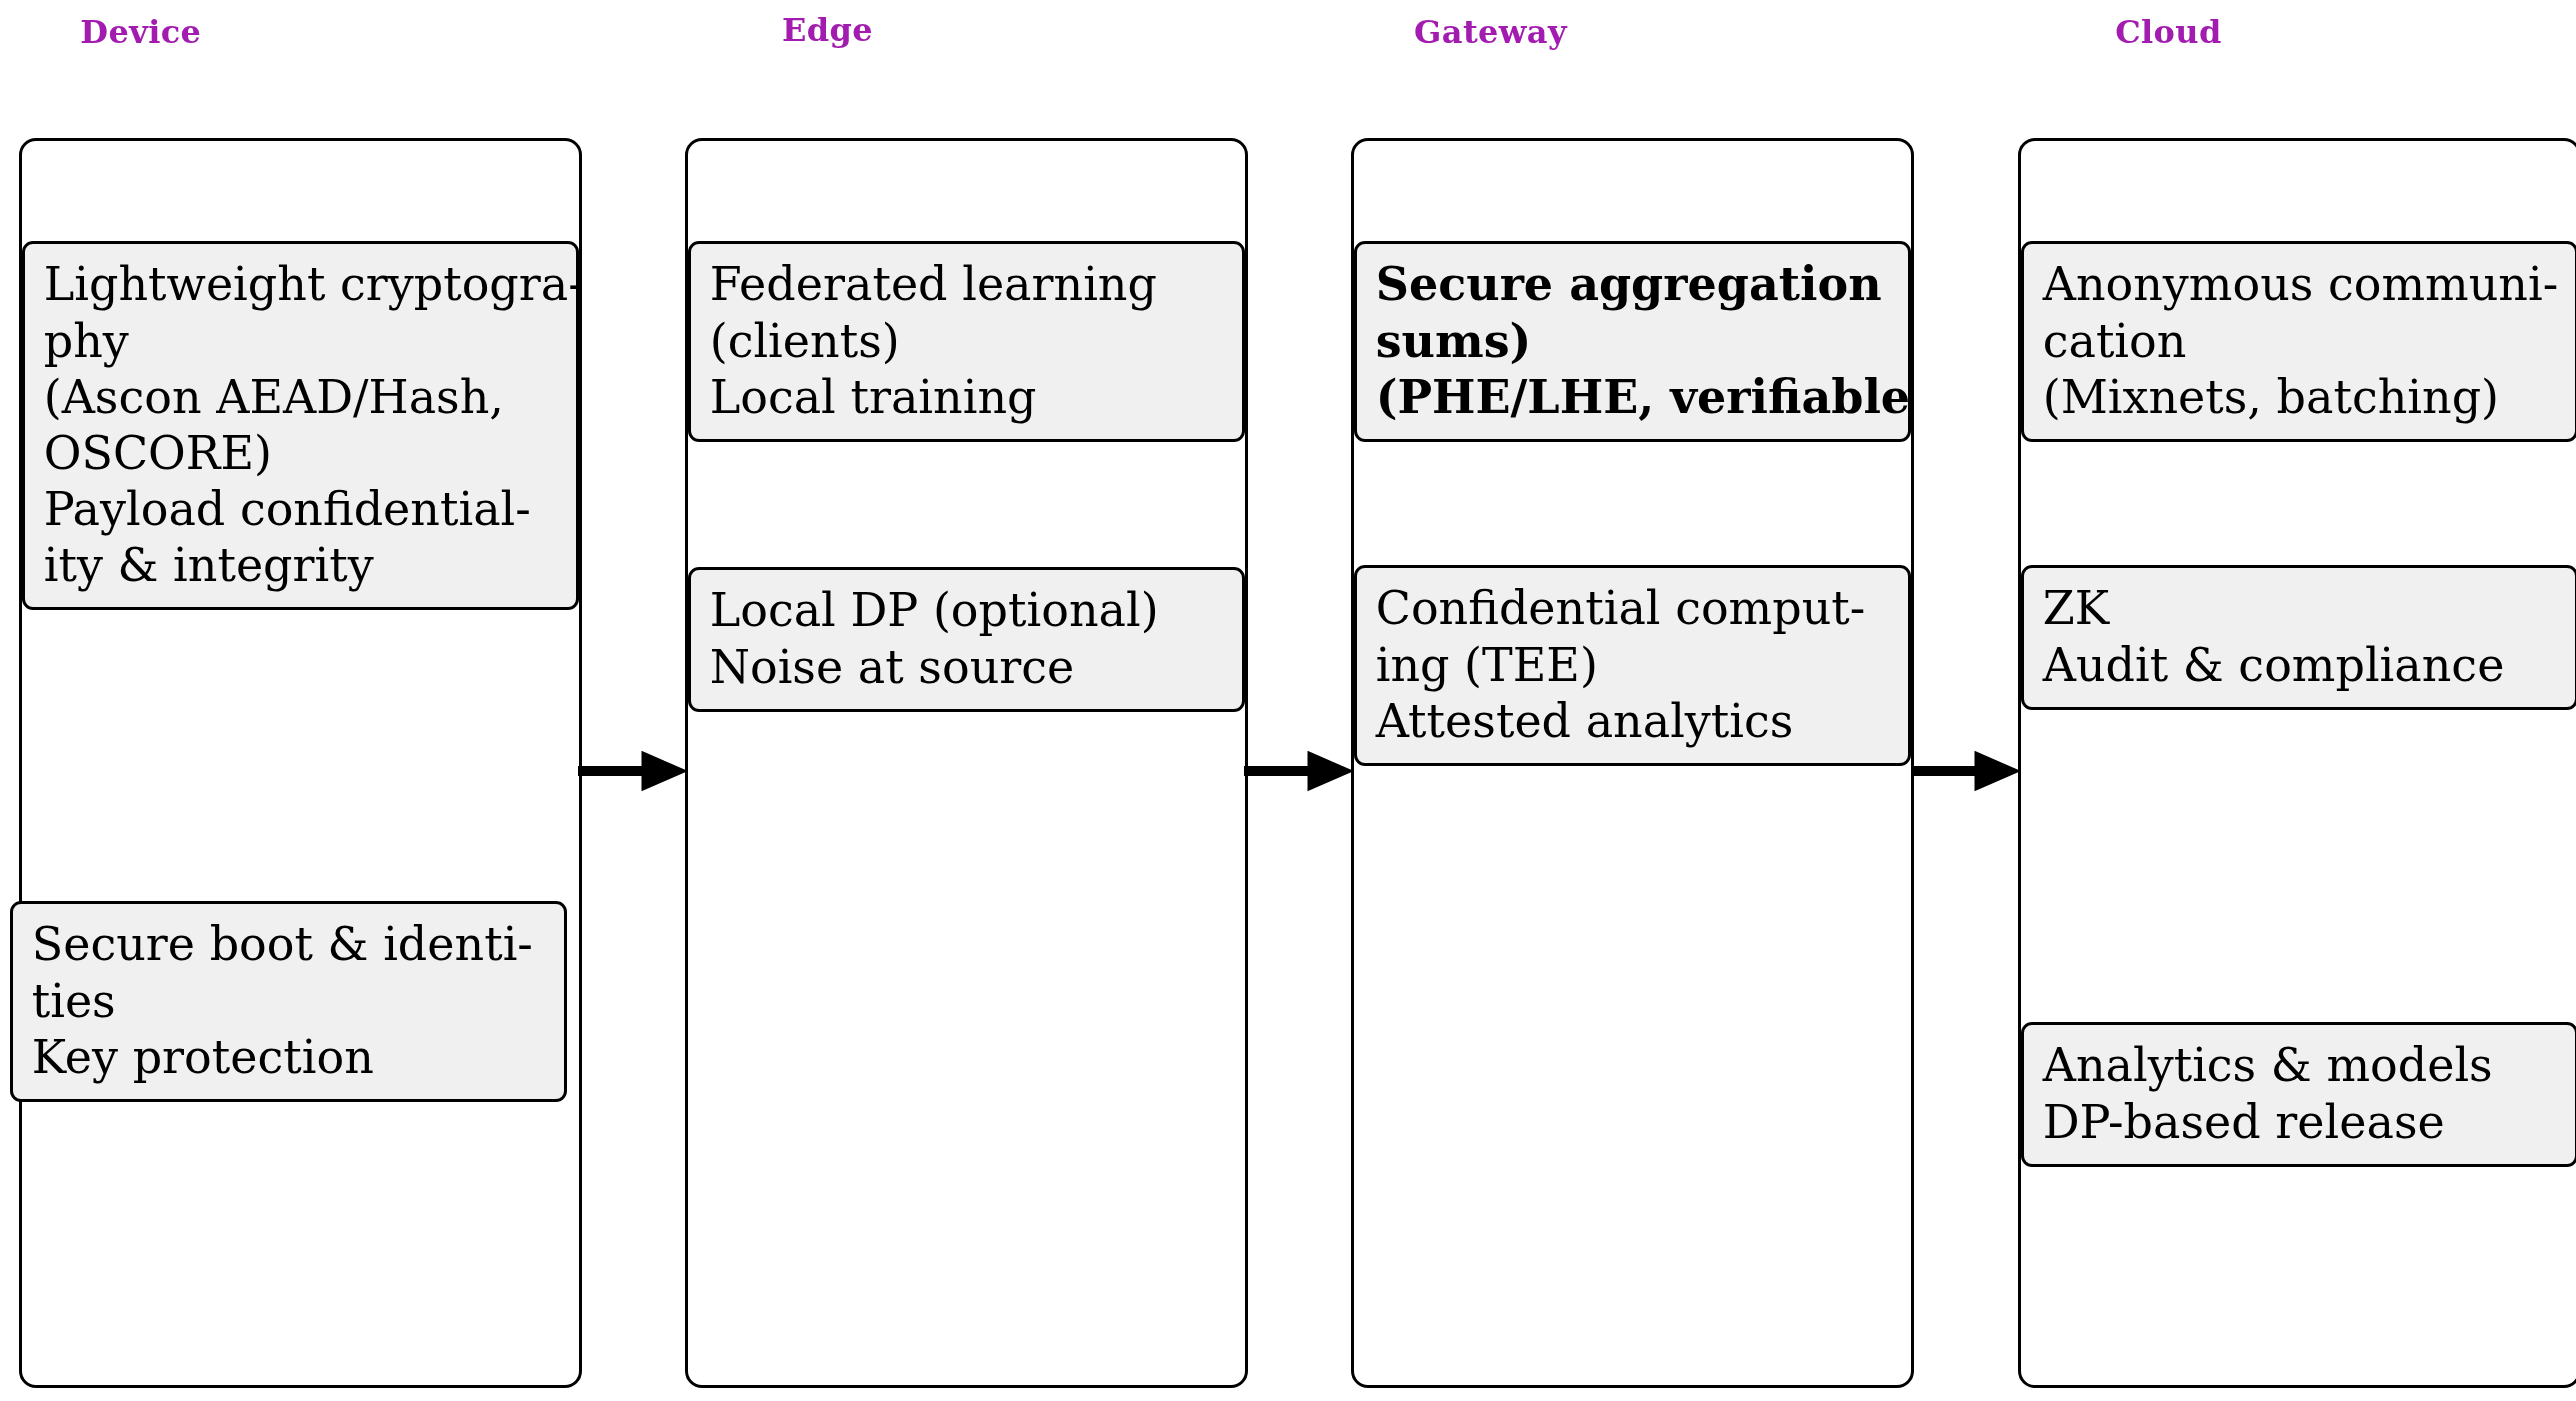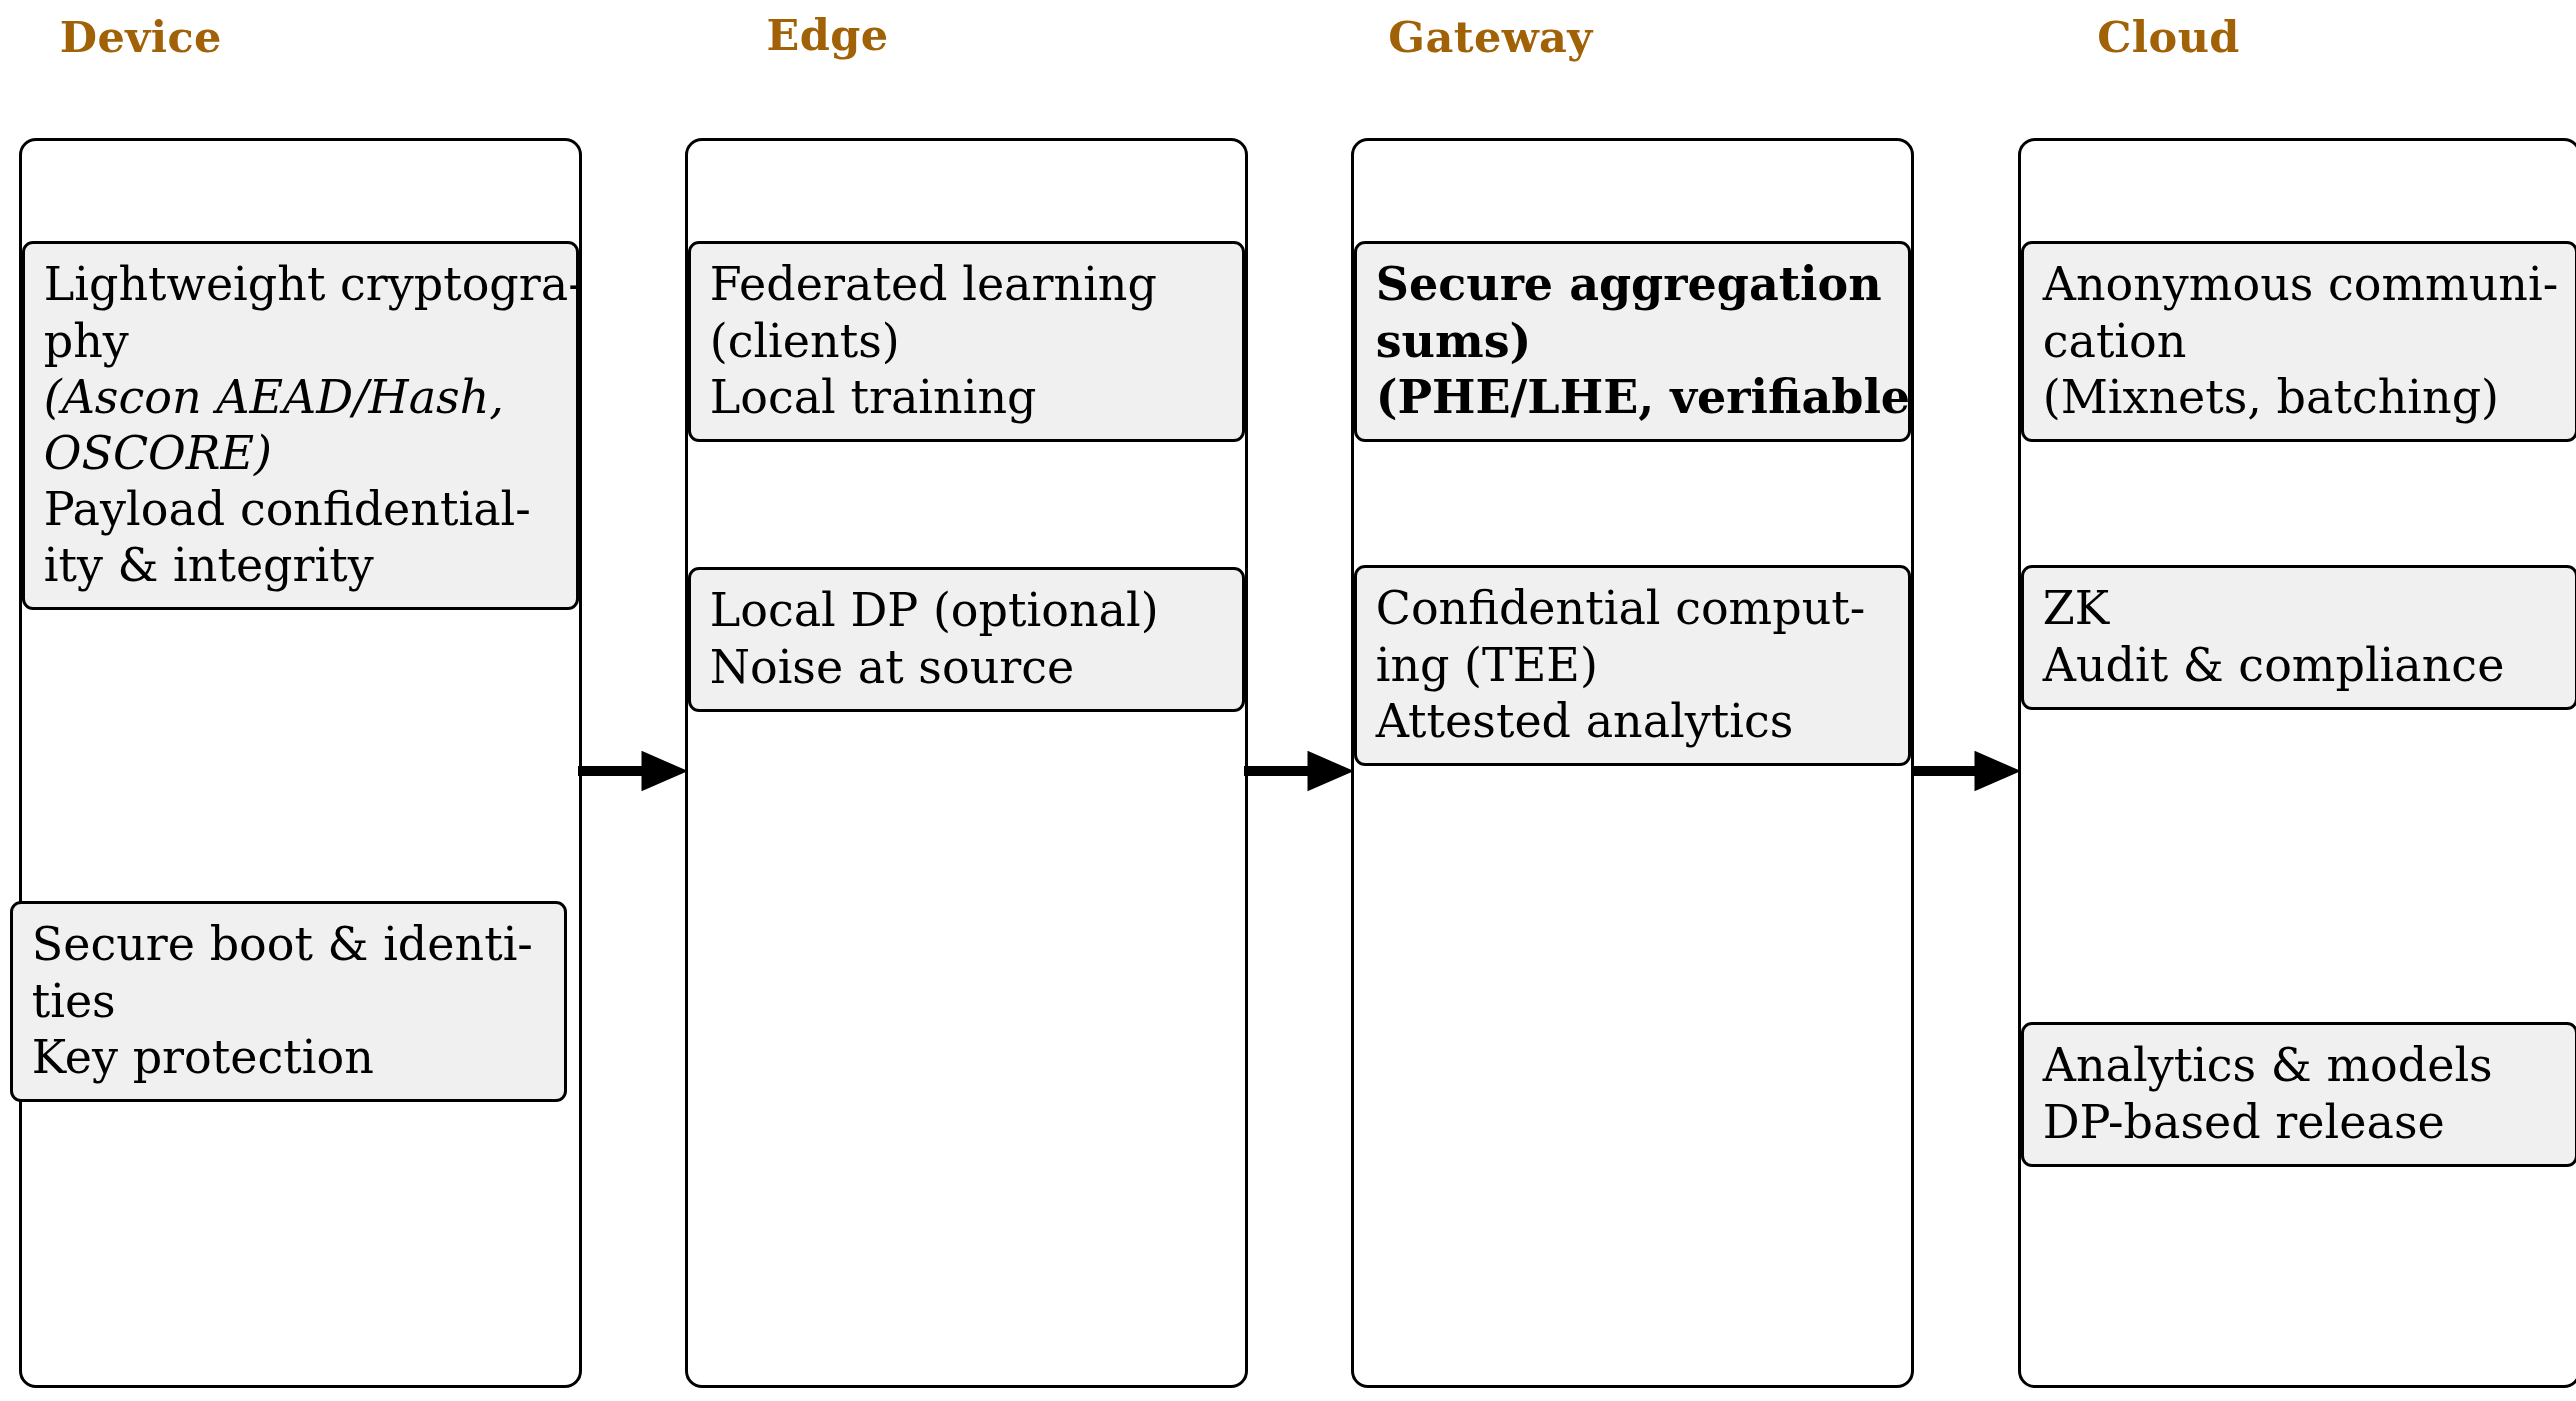--- a/index.html
+++ b/index.html
@@ -21,23 +21,23 @@
     top: 0;
     width: 2576px;
     height: 1401px;
   }
 
   
   .col-title {
     position: absolute;
     text-align: center;
     font-weight: bold;
-    font-size: 43px;
+    font-size: 32px;
     line-height: 1;
-    color: #a16207;
+    color: #a21caf;
     letter-spacing: 0.4px;
     font-family: "DejaVu Serif", "Liberation Serif", serif;
   }
 
   
   .lane {
     position: absolute;
     box-sizing: border-box;
     border: 3.1px solid #000000;
     border-radius: 17px;
@@ -54,21 +54,20 @@
     padding: 12.4px 15.5px 14px 18.7px;
     color: #000000;
     font-size: 46px;
     line-height: 1.22;
   }
   .card .line {
     display: block;
     white-space: pre;
   }
   .card .line.ital {
-    font-style: italic;
   }
 
   
   .arrow-wrap {
     position: absolute;
     pointer-events: none;
   }
   .arrow-wrap svg {
     display: block;
     overflow: visible;

